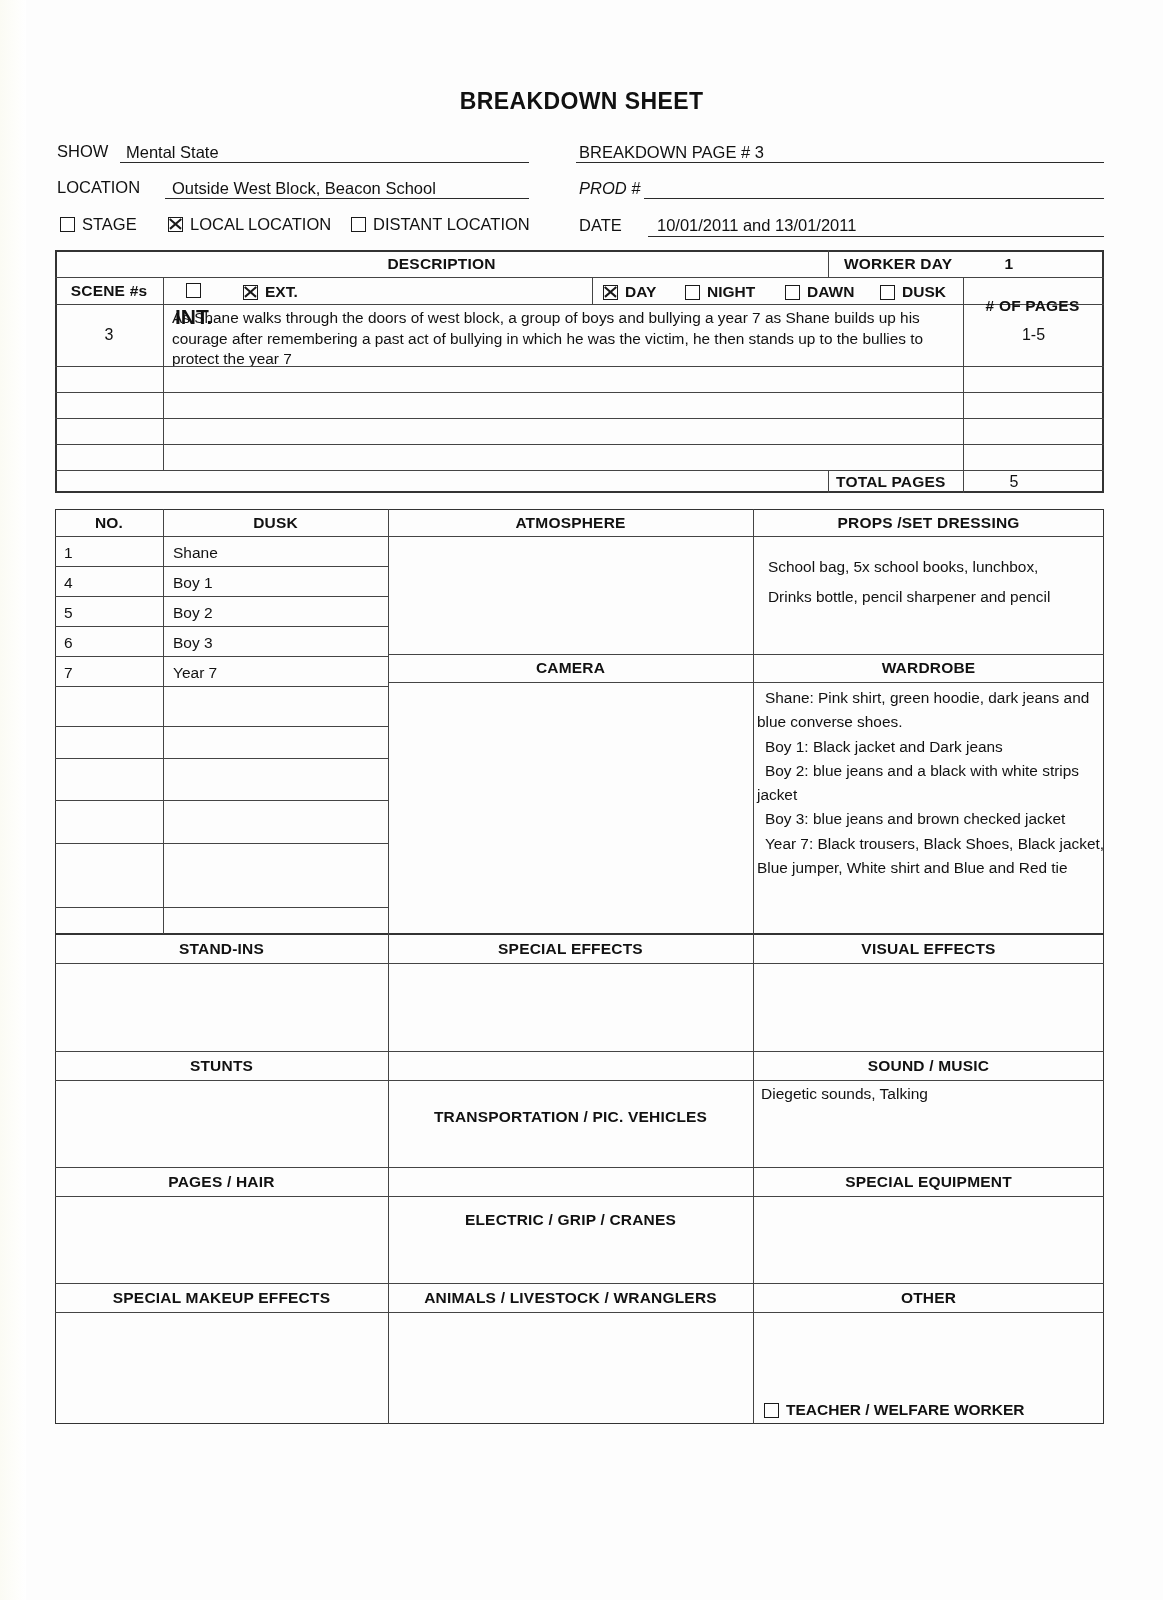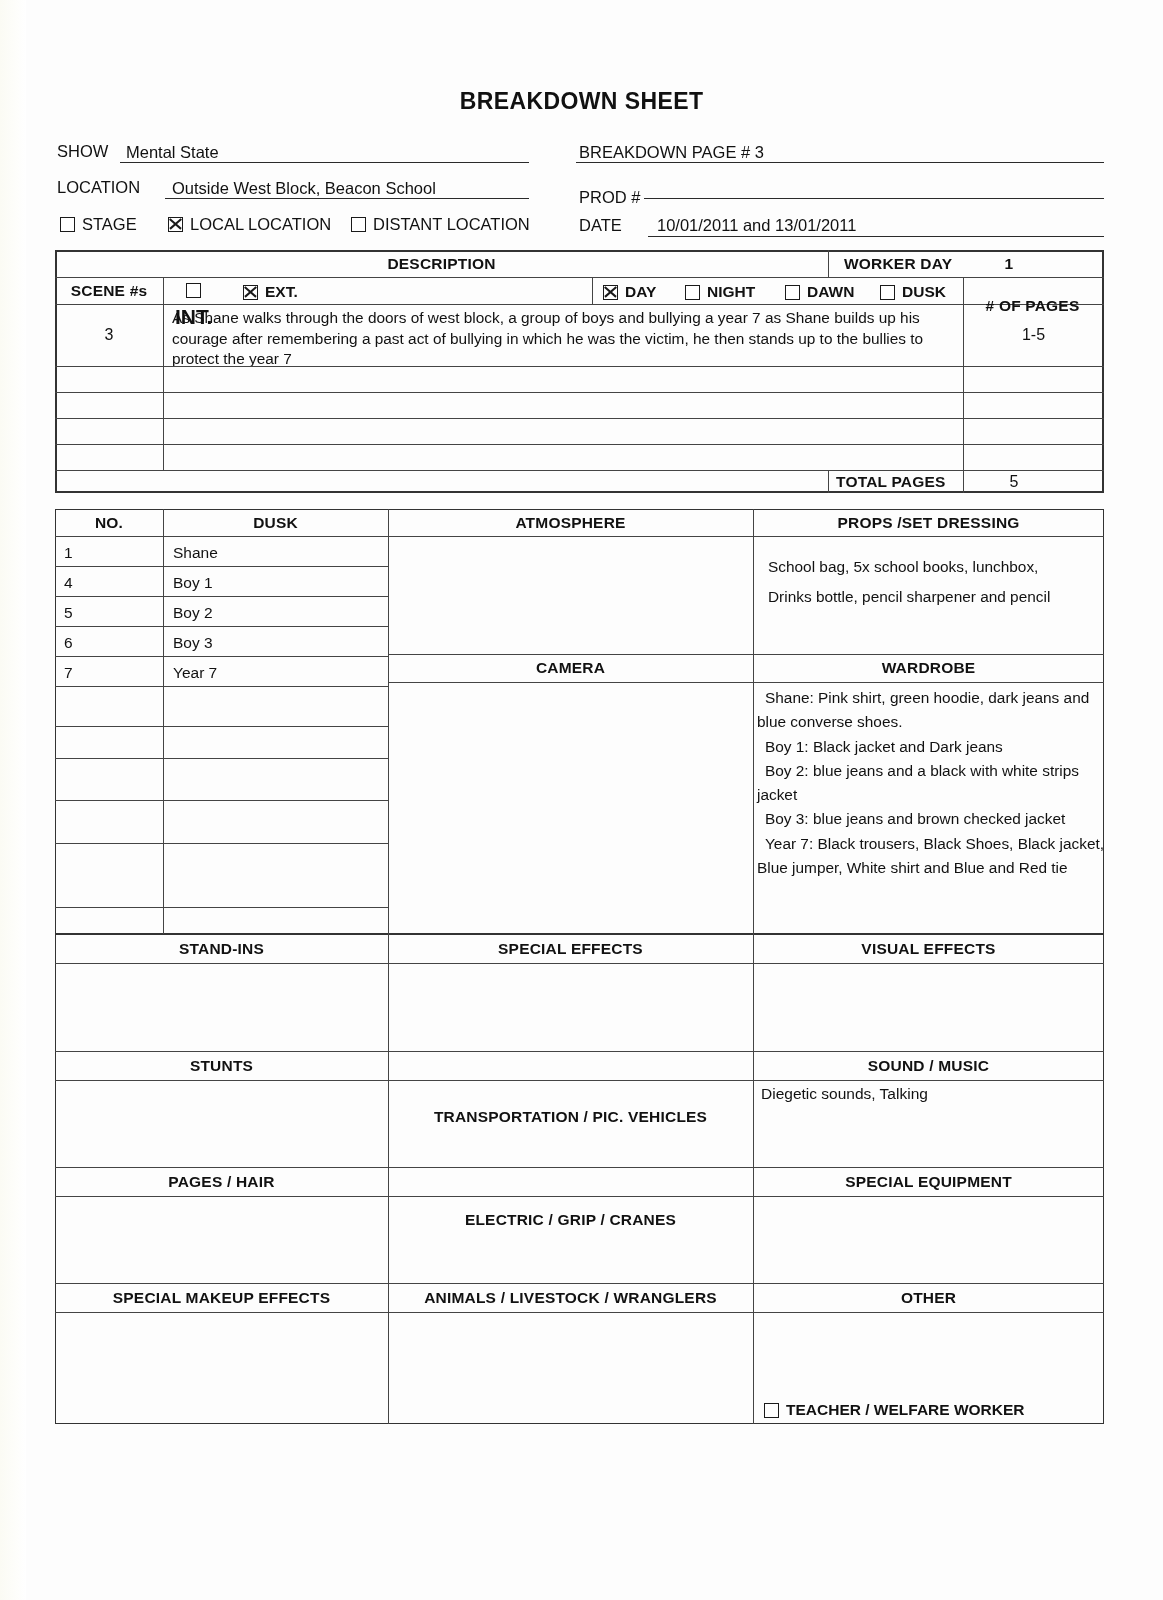--- a/index.html
+++ b/index.html
@@ -80,21 +80,21 @@
   <div class="hdr-val" style="left:126px;top:143px;">Mental State</div>
   <div class="rule" style="left:120px;top:162px;width:409px;"></div>
 
   <div class="hdr hdr-label" style="left:57px;top:178px;">LOCATION</div>
   <div class="hdr-val" style="left:172px;top:179px;">Outside West Block, Beacon School</div>
   <div class="rule" style="left:165px;top:198px;width:364px;"></div>
 
   <div class="hdr-val" style="left:579px;top:143px;">BREAKDOWN PAGE # 3</div>
   <div class="rule" style="left:576px;top:162px;width:528px;"></div>
 
-  <div class="hdr hdr-label" style="left:579px;top:188px;">PROD #</div>
+  <div class="hdr hdr-label" style="left:579px;top:179px;font-style:italic;">PROD #</div>
   <div class="hdr-val" style="left:648px;top:179px;"></div>
   <div class="rule" style="left:644px;top:198px;width:460px;"></div>
 
   <div class="hdr hdr-label" style="left:579px;top:216px;">DATE</div>
   <div class="hdr-val" style="left:657px;top:216px;">10/01/2011 and 13/01/2011</div>
   <div class="rule" style="left:648px;top:236px;width:456px;"></div>
 
   <div class="cbline" style="left:60px;top:215px;">
     <span class="cb"></span>
     <span>STAGE</span>

